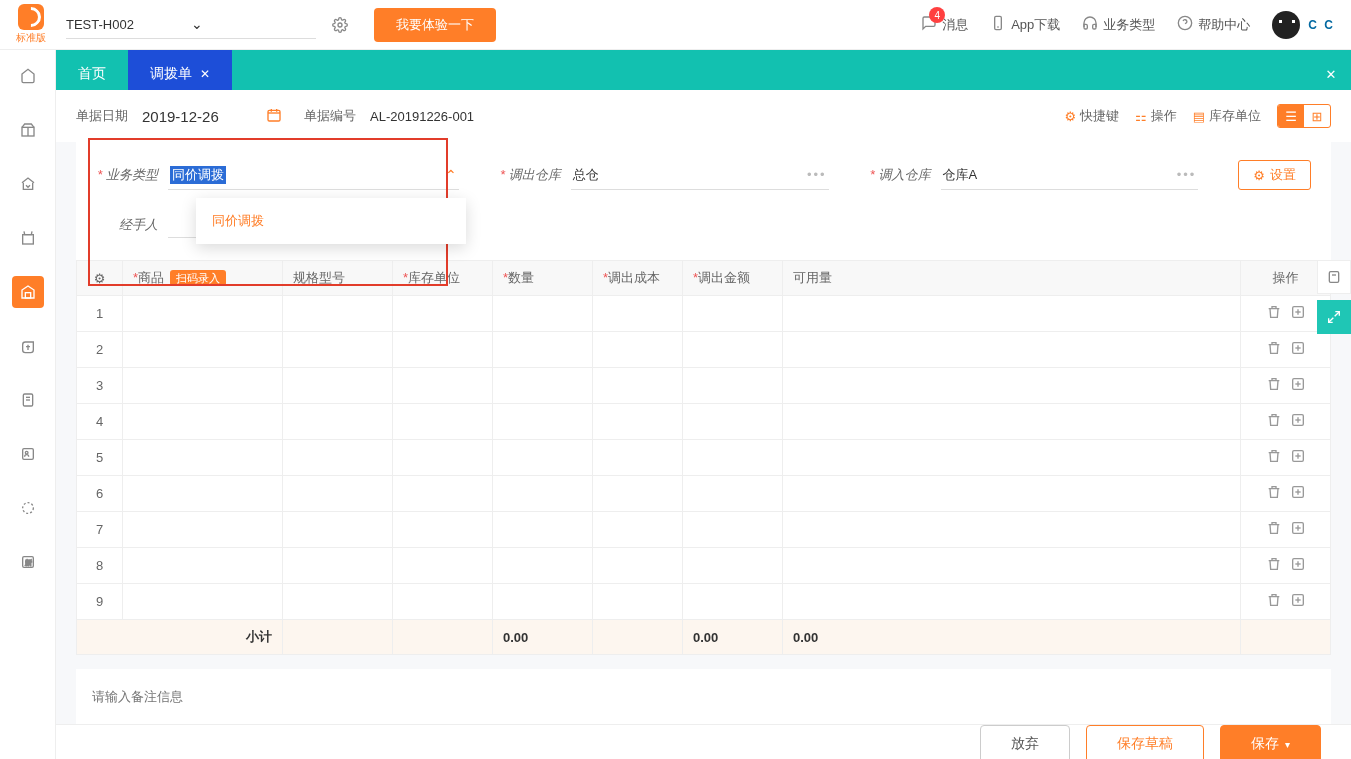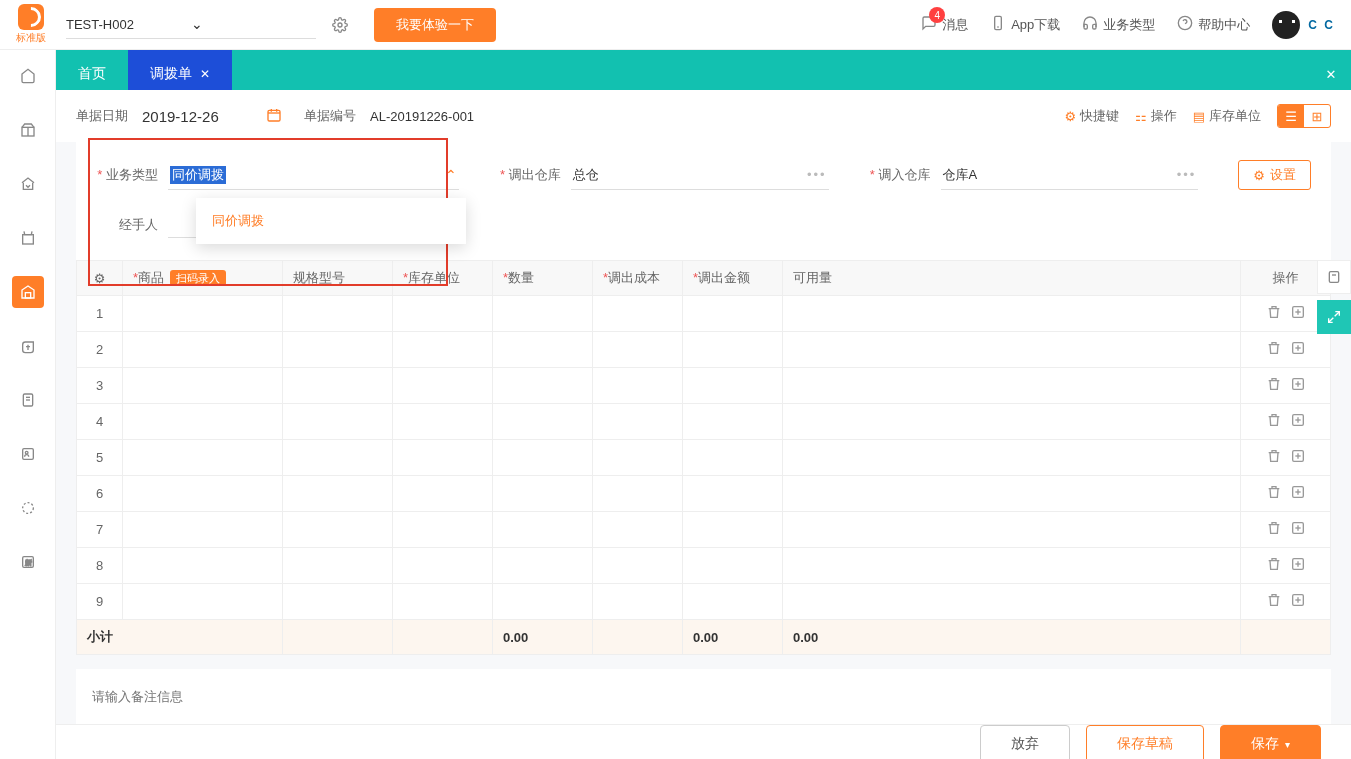--- a/index.html
+++ b/index.html
@@ -49,21 +49,21 @@
 .view-toggle { display: flex; border: 1px solid #ff7e28; border-radius: 3px; overflow: hidden; }
 .view-toggle .vt { width: 26px; height: 22px; display: flex; align-items: center; justify-content: center; cursor: pointer; }
 .view-toggle .vt.active { background: #ff7e28; color: #fff; }
 .view-toggle .vt:not(.active) { color: #ff7e28; }
 
 .form-card { background: #fff; margin: 0 20px; padding: 18px 0 0 0; position: relative; }
 .red-box { position: absolute; left: 12px; top: -4px; width: 360px; height: 148px; border: 2px solid #e23c2a; pointer-events: none; z-index: 5; }
 .form-row { display: flex; padding: 0 20px 22px 20px; gap: 40px; }
 .field { display: flex; align-items: center; gap: 10px; flex: 1; position: relative; }
 .field .req { color: #e55; }
-.field .flabel { color: #666; min-width: 62px; text-align: right; }
+.field .flabel { color: #666; min-width: 62px; text-align: right; font-style: italic; }
 .field .fval { flex: 1; border-bottom: 1px solid #ddd; padding: 5px 2px; display: flex; align-items: center; position: relative; }
 .field .fval input { border: none; outline: none; width: 100%; font-size: 13px; background: transparent; }
 .field .fval .sel-text { background: #2b6cd6; color: #fff; padding: 0 2px; }
 .field .fval .chev { color: #ff7e28; font-size: 14px; }
 .field .fval .dots { color: #bbb; letter-spacing: 2px; }
 .settings-btn { margin-left: auto; border: 1px solid #ff7e28; color: #ff7e28; background: #fff; padding: 5px 14px; border-radius: 3px; cursor: pointer; display: flex; align-items: center; gap: 5px; font-size: 13px; }
 
 
 .dropdown { position: absolute; left: 100px; top: 38px; width: 270px; background: #fff; box-shadow: 0 4px 16px rgba(0,0,0,.15); z-index: 10; padding: 4px; }
 .dd-item { padding: 10px 12px; cursor: pointer; font-size: 13px; }
@@ -506,21 +506,21 @@
                   <path d="M4 7h16M9 7V4h6v3M6 7l1 13h10l1-13"></path>
                 </svg></span><span class="op-ico"><svg viewBox="0 0 24 24" fill="none" stroke="currentColor" stroke-width="2">
                   <rect x="4" y="4" width="16" height="16" rx="2"></rect>
                   <line x1="12" y1="8" x2="12" y2="16"></line>
                   <line x1="8" y1="12" x2="16" y2="12"></line>
                 </svg></span></td>
           </tr>
         </tbody>
       <tfoot>
         <tr class="subtotal-row">
-          <td colspan="2" style="text-align:left">小计</td>
+          <td colspan="2" style="text-align:right">小计</td>
           <td></td>
             <td></td>
           <td>0.00</td>
           <td></td>
           <td>0.00</td>
           <td>0.00</td>
           <td></td>
         </tr>
       </tfoot>
     </table>

